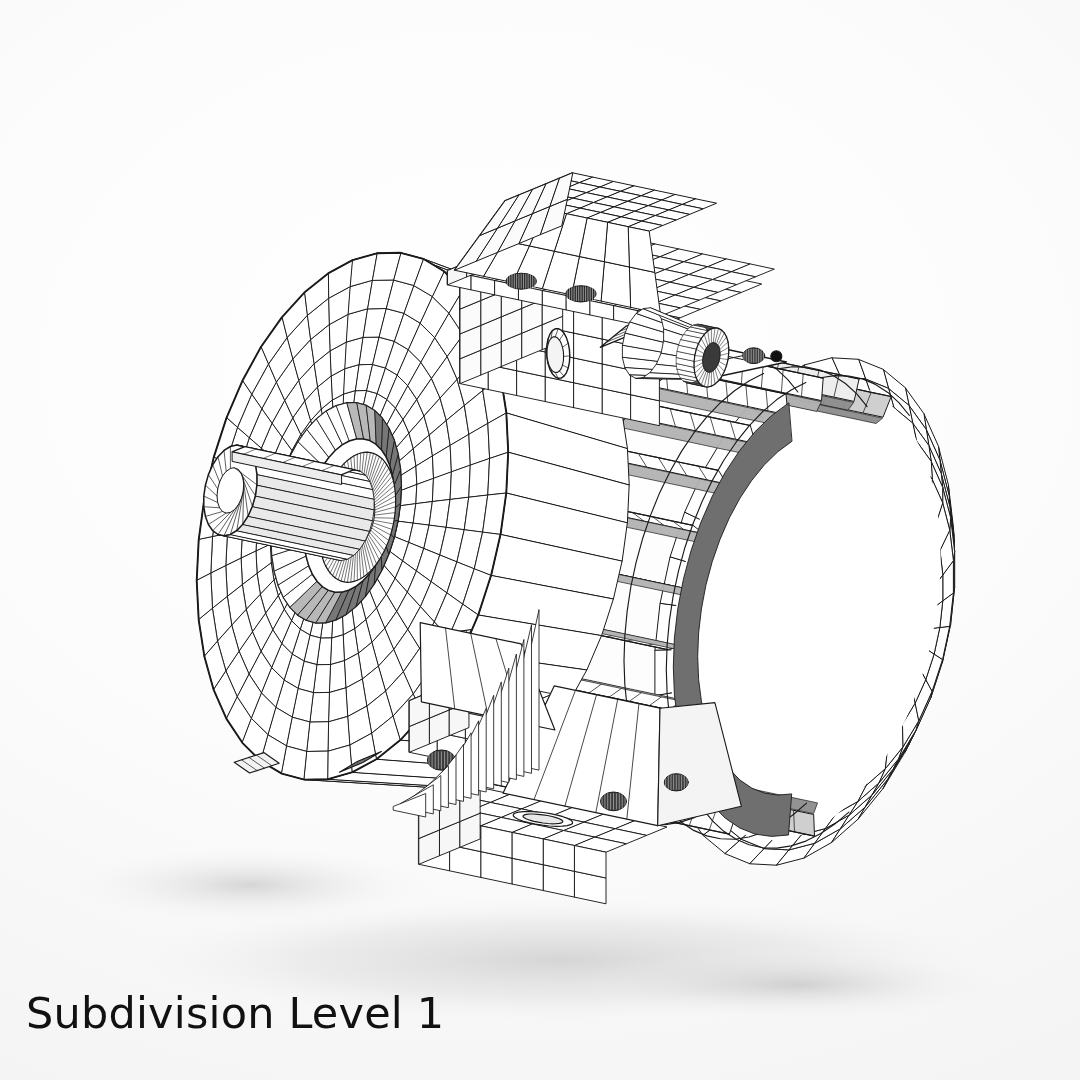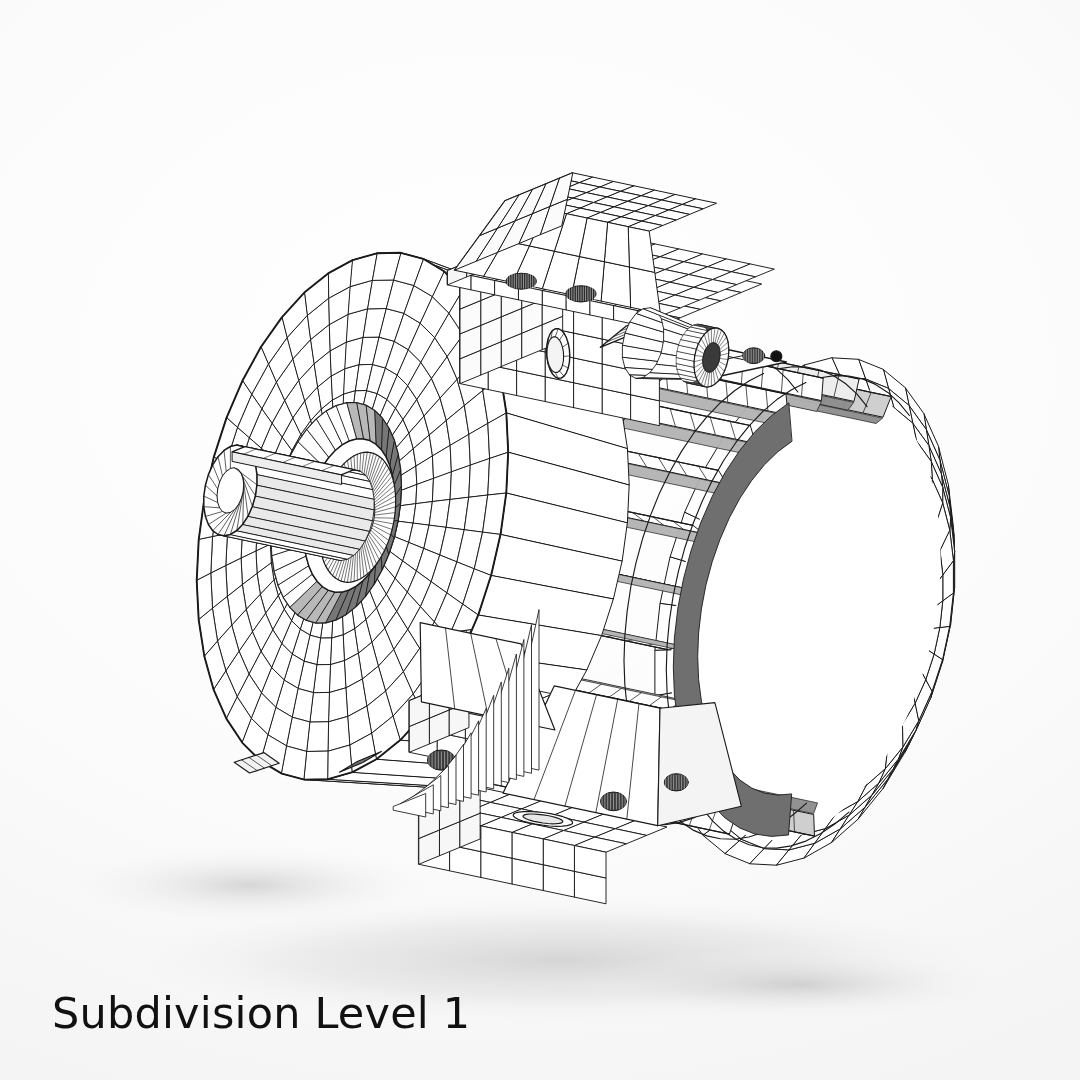--- a/index.html
+++ b/index.html
@@ -10,21 +10,21 @@
     background:#fafafa;
   }
   #stage{
     position:relative;width:1080px;height:1080px;
     background:
       radial-gradient(ellipse 120% 90% at 46% 34%, #ffffff 0%, #fcfcfc 42%, #f6f6f6 72%, #f1f1f1 100%);
   }
   #viewport{position:absolute;inset:0;}
   svg.layer{position:absolute;left:0;top:0;width:1080px;height:1080px;}
   #caption{
-    position:absolute;left:52px;top:992px;
+    position:absolute;left:26px;top:992px;
     font-size:43px;line-height:1;
     font-weight:400;
     color:#111111;
     letter-spacing:0.2px;
     white-space:nowrap;
     font-family:"DejaVu Sans","Liberation Sans",sans-serif;
   }
 </style>
 </head>
 <body>

